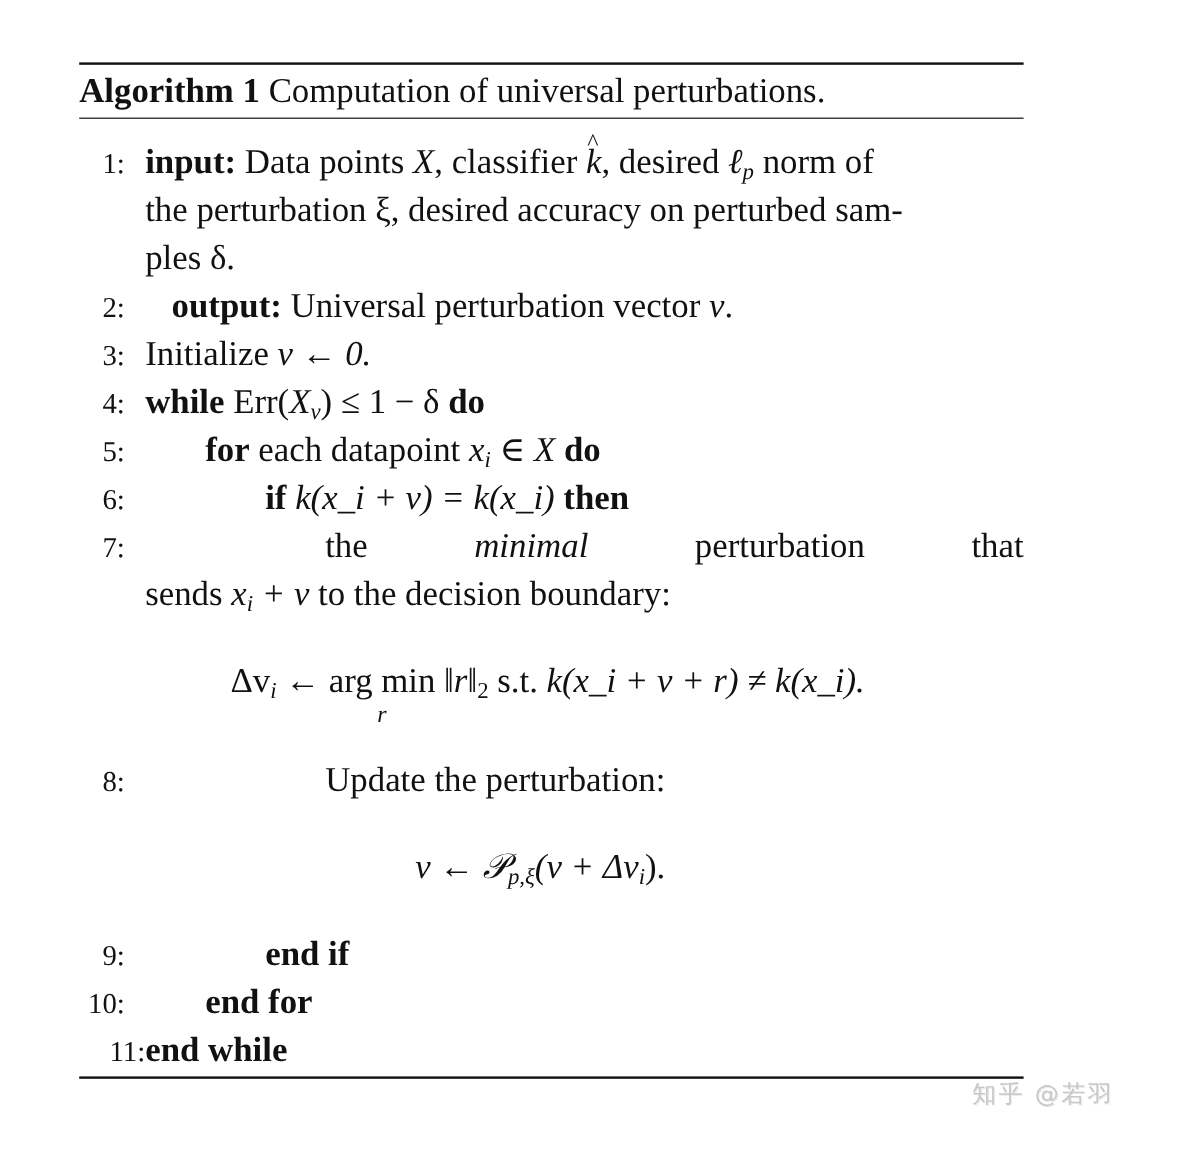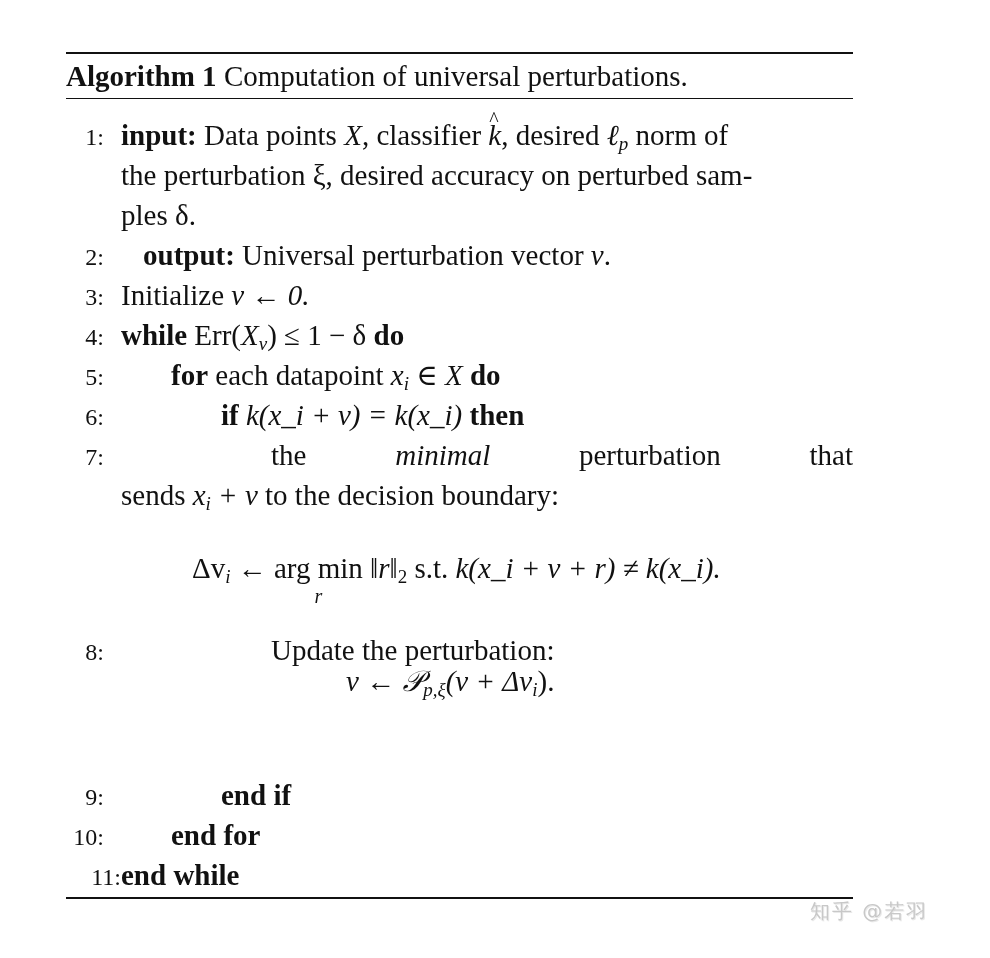--- a/index.html
+++ b/index.html
@@ -117,21 +117,21 @@
   <span class="m">‖r‖</span><sub>2</sub>
   <span>s.t.</span>
   <span class="m">k(x_i + v + r) ≠ k(x_i).</span>
 </div>
 
 <div class="line" style="left:0;top:630px;">
   <span class="num" style="top:2px;">8:</span>
   <span style="position:absolute;left:271px;">Update the perturbation:</span>
 </div>
 
-<div class="eq" style="left:346px;top:661px;">
+<div class="eq" style="left:346px;top:703px;">
   <span class="m">v</span>
   <span>←</span>
   <span class="m">𝒫</span><sub class="m">p,ξ</sub><span class="m">(v + Δv</span><sub class="m">i</sub><span>).</span>
 </div>
 
 <div class="line" style="left:0;top:775px;">
   <span class="num" style="top:2px;">9:</span>
   <span class="kw" style="position:absolute;left:221px;">end if</span>
 </div>
 <div class="line" style="left:0;top:815px;">

